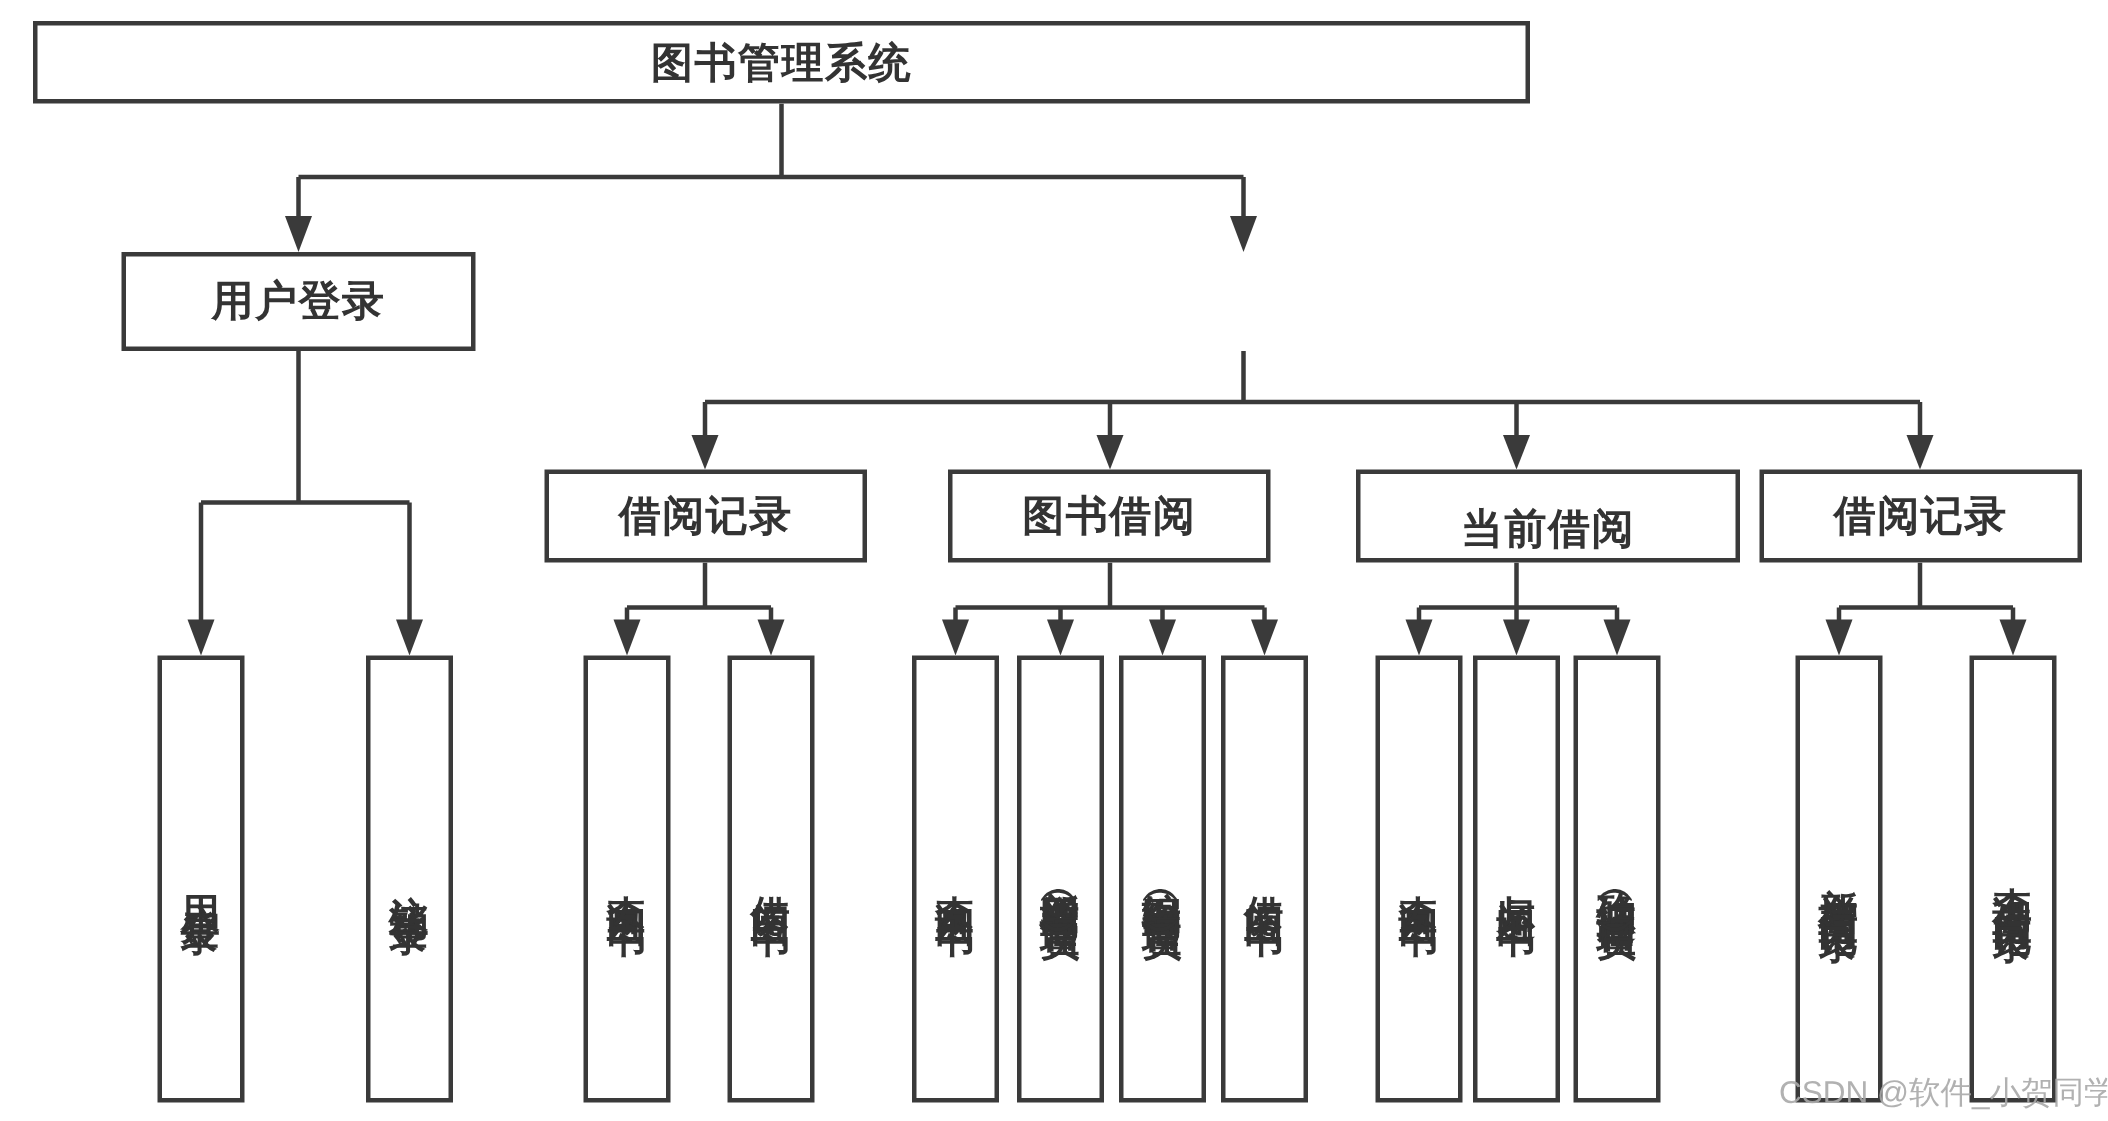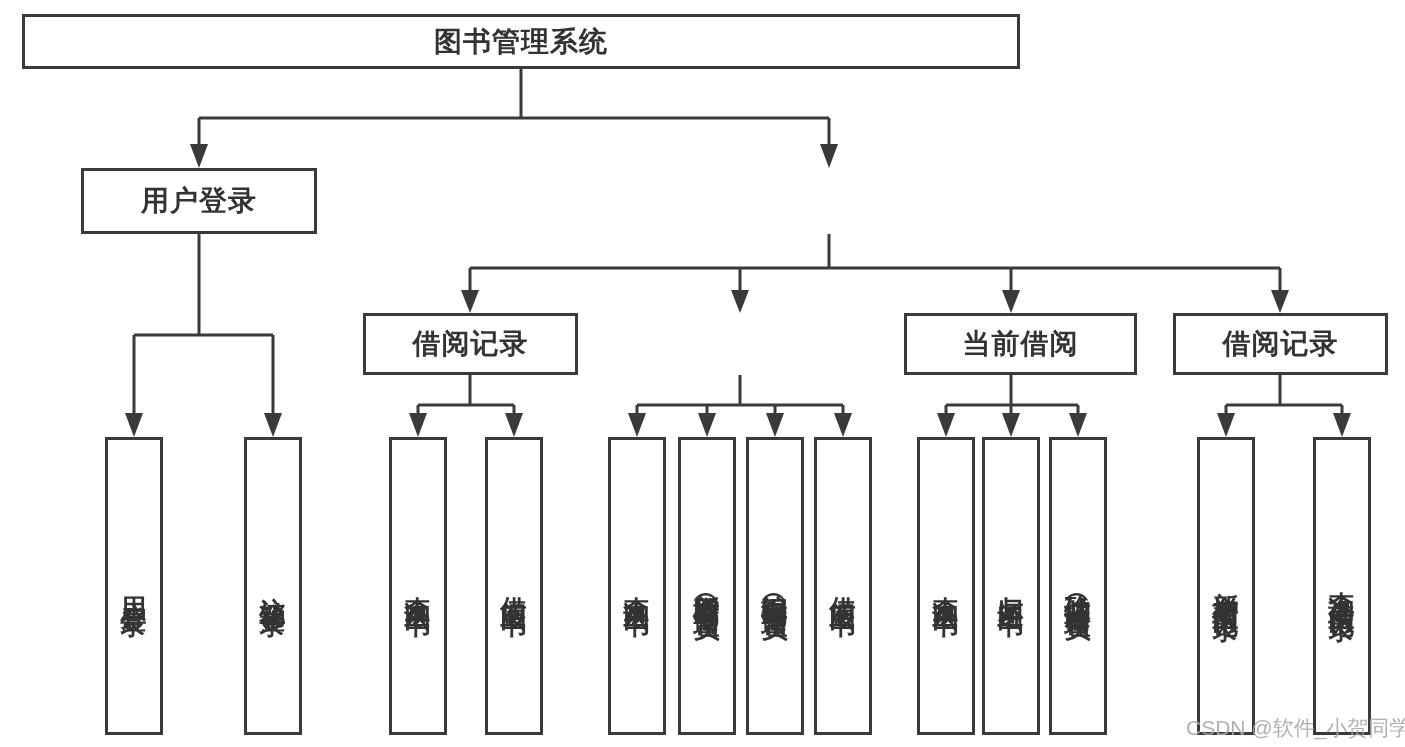--- a/index.html
+++ b/index.html
@@ -107,21 +107,24 @@
     <span>图书管理系统</span>
   </div>
 
   <div class="box h-box lvl2-box" style="left:81px;">
     <span>用户登录</span>
   </div>
 
   <div class="box h-box lvl3-box" style="left:363px;">
     <span>借阅记录</span>
   </div>
-  <div class="box h-box lvl3-box" style="left:904px;width:233px;">
+  <div class="box h-box lvl3-box" style="left:632px;">
+    <span>图书借阅</span>
+  </div>
+  <div class="box h-box lvl3-box" style="left:904px;width:256px;align-items:flex-end;">
     <span>当前借阅</span>
   </div>
   <div class="box h-box lvl3-box" style="left:1173px;text-align:center;">
     <span>借阅记录</span>
   </div>
 
   <div class="box leaf-box" style="left:105px;">
     <span class="v-text">用户登录</span>
   </div>
   <div class="box leaf-box" style="left:244px;">

